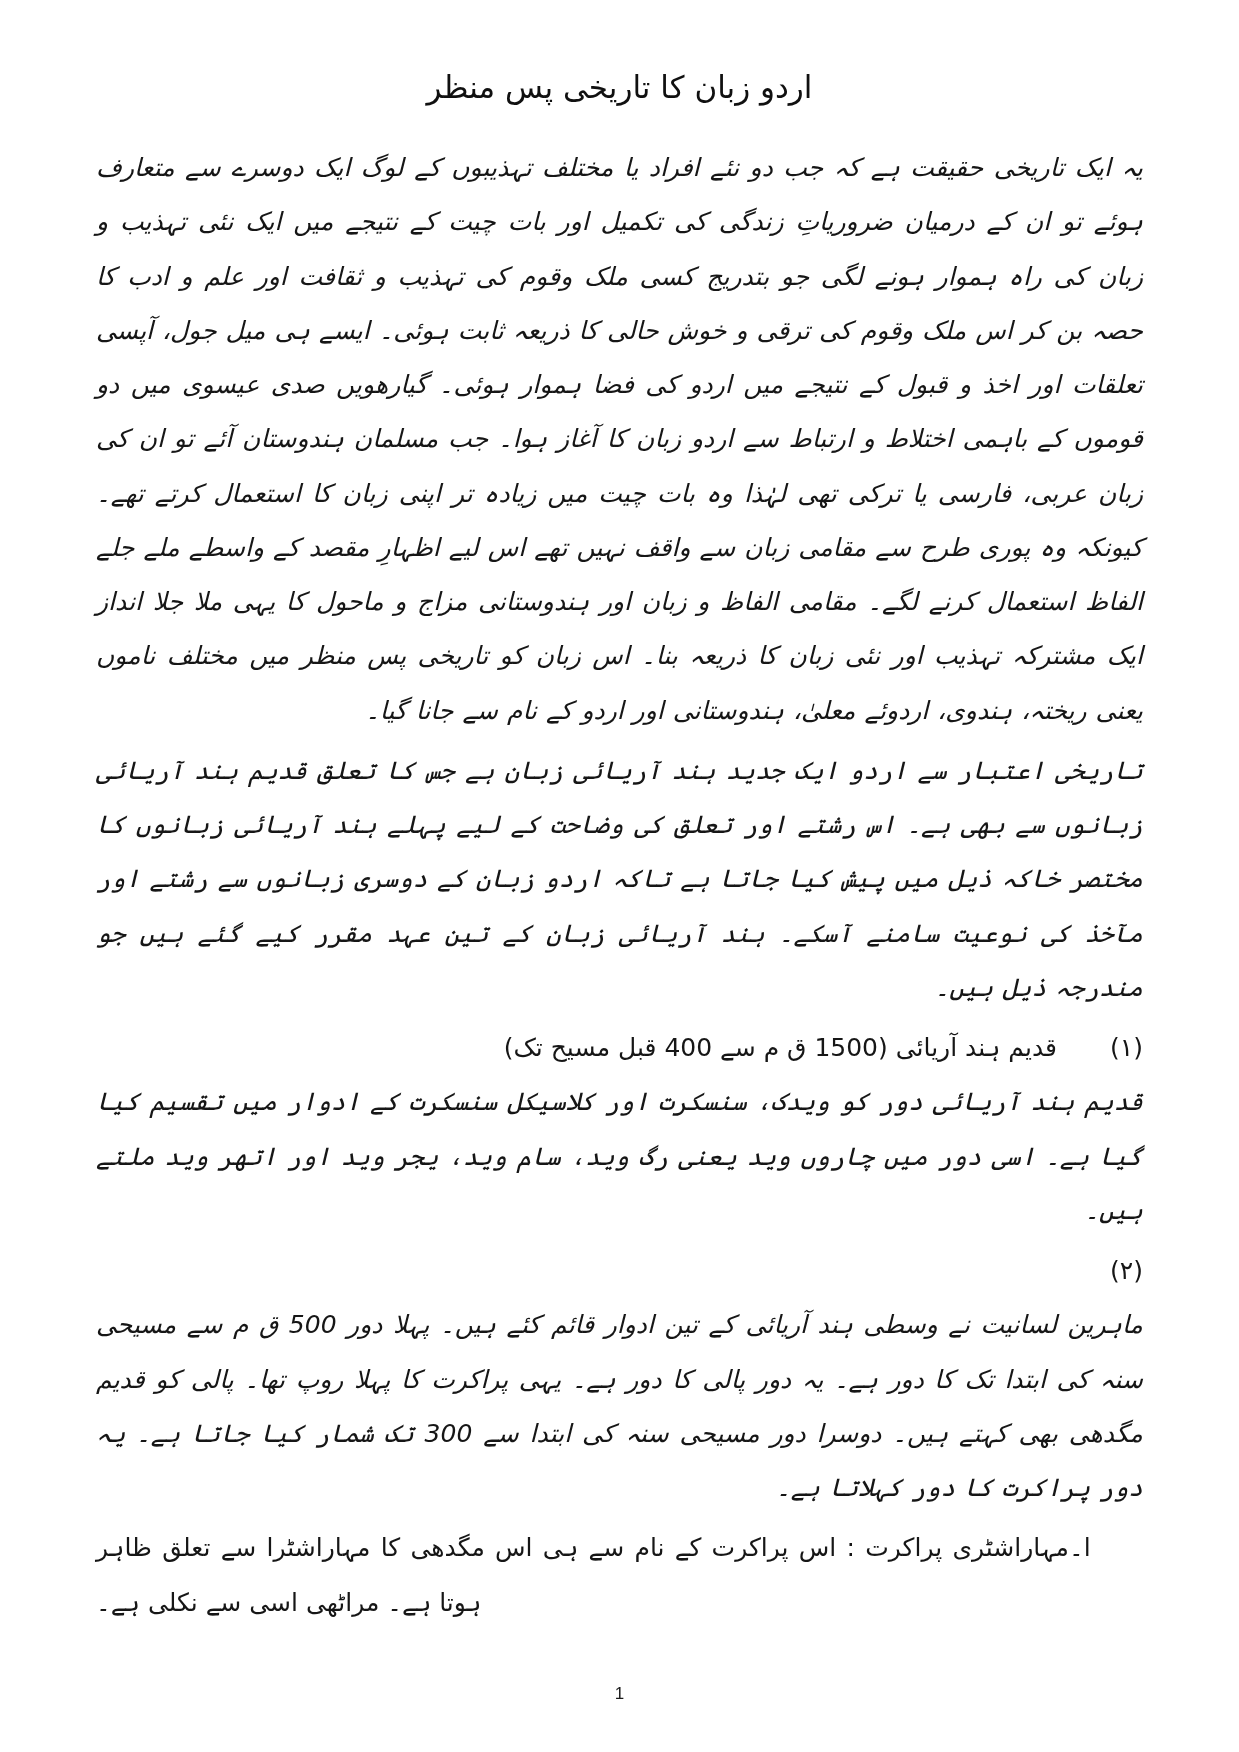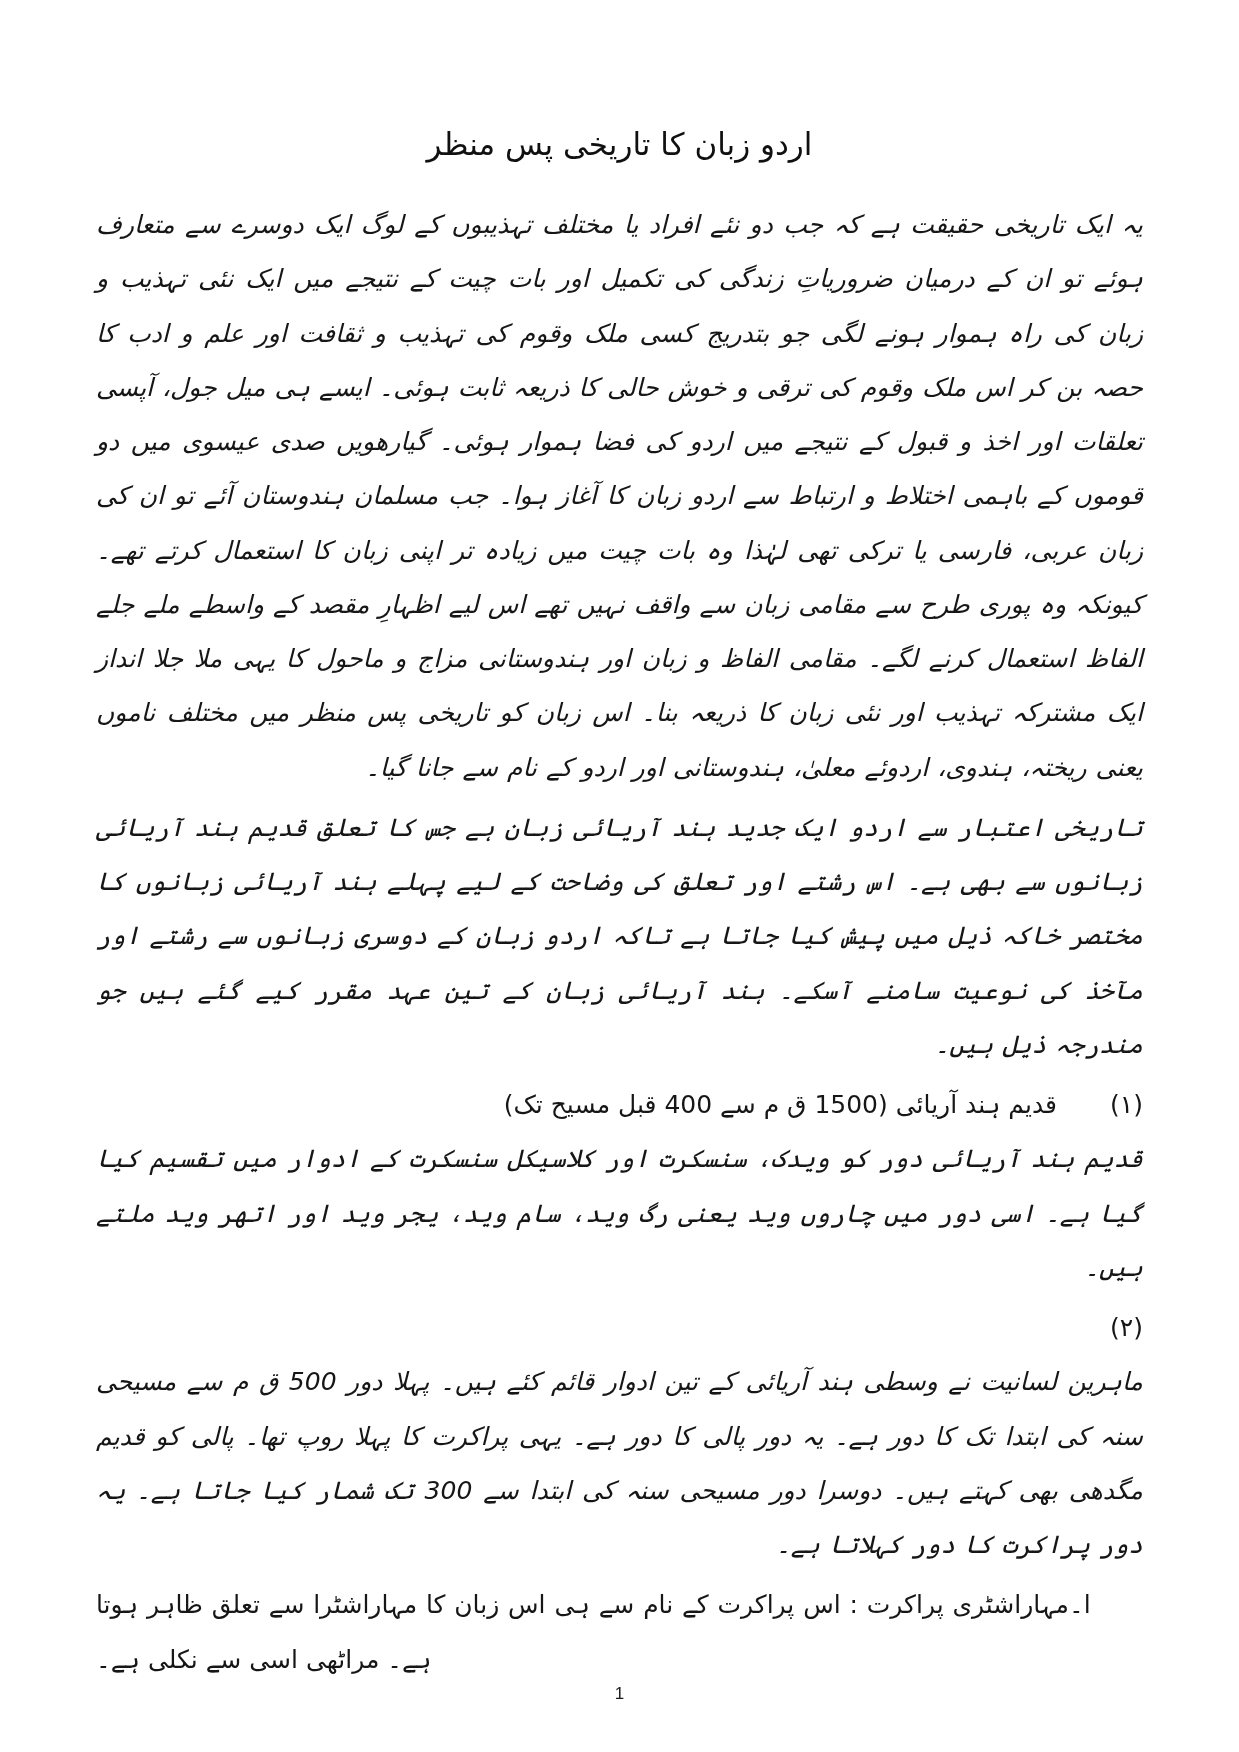--- a/index.html
+++ b/index.html
@@ -9,21 +9,21 @@
     background: #ffffff;
   }
 
   .page {
     position: relative;
     width: 1239px;
     height: 1752px;
     margin: 0 auto;
     background: #ffffff;
     box-sizing: border-box;
-    padding: 120px 96px 70px 96px;
+    padding: 63px 96px 70px 96px;
     overflow: hidden;
     font-family: "DejaVu Sans", "Liberation Sans", sans-serif;
     color: #141414;
     direction: rtl;
     text-align: right;
   }
 
   .doc-title {
     text-align: center;
     font-size: 31px;
@@ -118,18 +118,18 @@
   <p class="para block-end">قدیم ہند آریائی دور کو ویدک، سنسکرت اور کلاسیکل سنسکرت کے ادوار میں تقسیم کیا گیا ہے۔ اسی دور میں چاروں وید یعنی رگ وید، سام وید، یجر وید اور اتھر وید ملتے ہیں۔</p>
 
   <div class="list-head">
     <span class="marker">(۲)</span>
   </div>
 
   <p class="para block-end">ماہرین لسانیت نے وسطی ہند آریائی کے تین ادوار قائم کئے ہیں۔ پہلا دور 500 ق م سے مسیحی سنہ کی ابتدا تک کا دور ہے۔ یہ دور پالی کا دور ہے۔ یہی پراکرت کا پہلا روپ تھا۔ پالی کو قدیم مگدھی بھی کہتے ہیں۔ دوسرا دور مسیحی سنہ کی ابتدا سے 300 تک شمار کیا جاتا ہے۔ یہ دور پراکرت کا دور کہلاتا ہے۔</p>
 
 
   <p class="alpha-item">
-    <span class="marker">ا۔</span><span>مہاراشٹری پراکرت : اس پراکرت کے نام سے ہی اس زبان کا مہاراشٹرا سے تعلق ظاہر ہوتا ہے۔ مراٹھی اسی سے نکلی ہے۔</span>
+    <span class="marker">ا۔</span><span>مہاراشٹری پراکرت : اس پراکرت کے نام سے ہی اس مگدھی کا مہاراشٹرا سے تعلق ظاہر ہوتا ہے۔ مراٹھی اسی سے نکلی ہے۔</span>
   </p>
 
   <div class="page-number">1</div>
 
 </div>
 
 </body></html>

